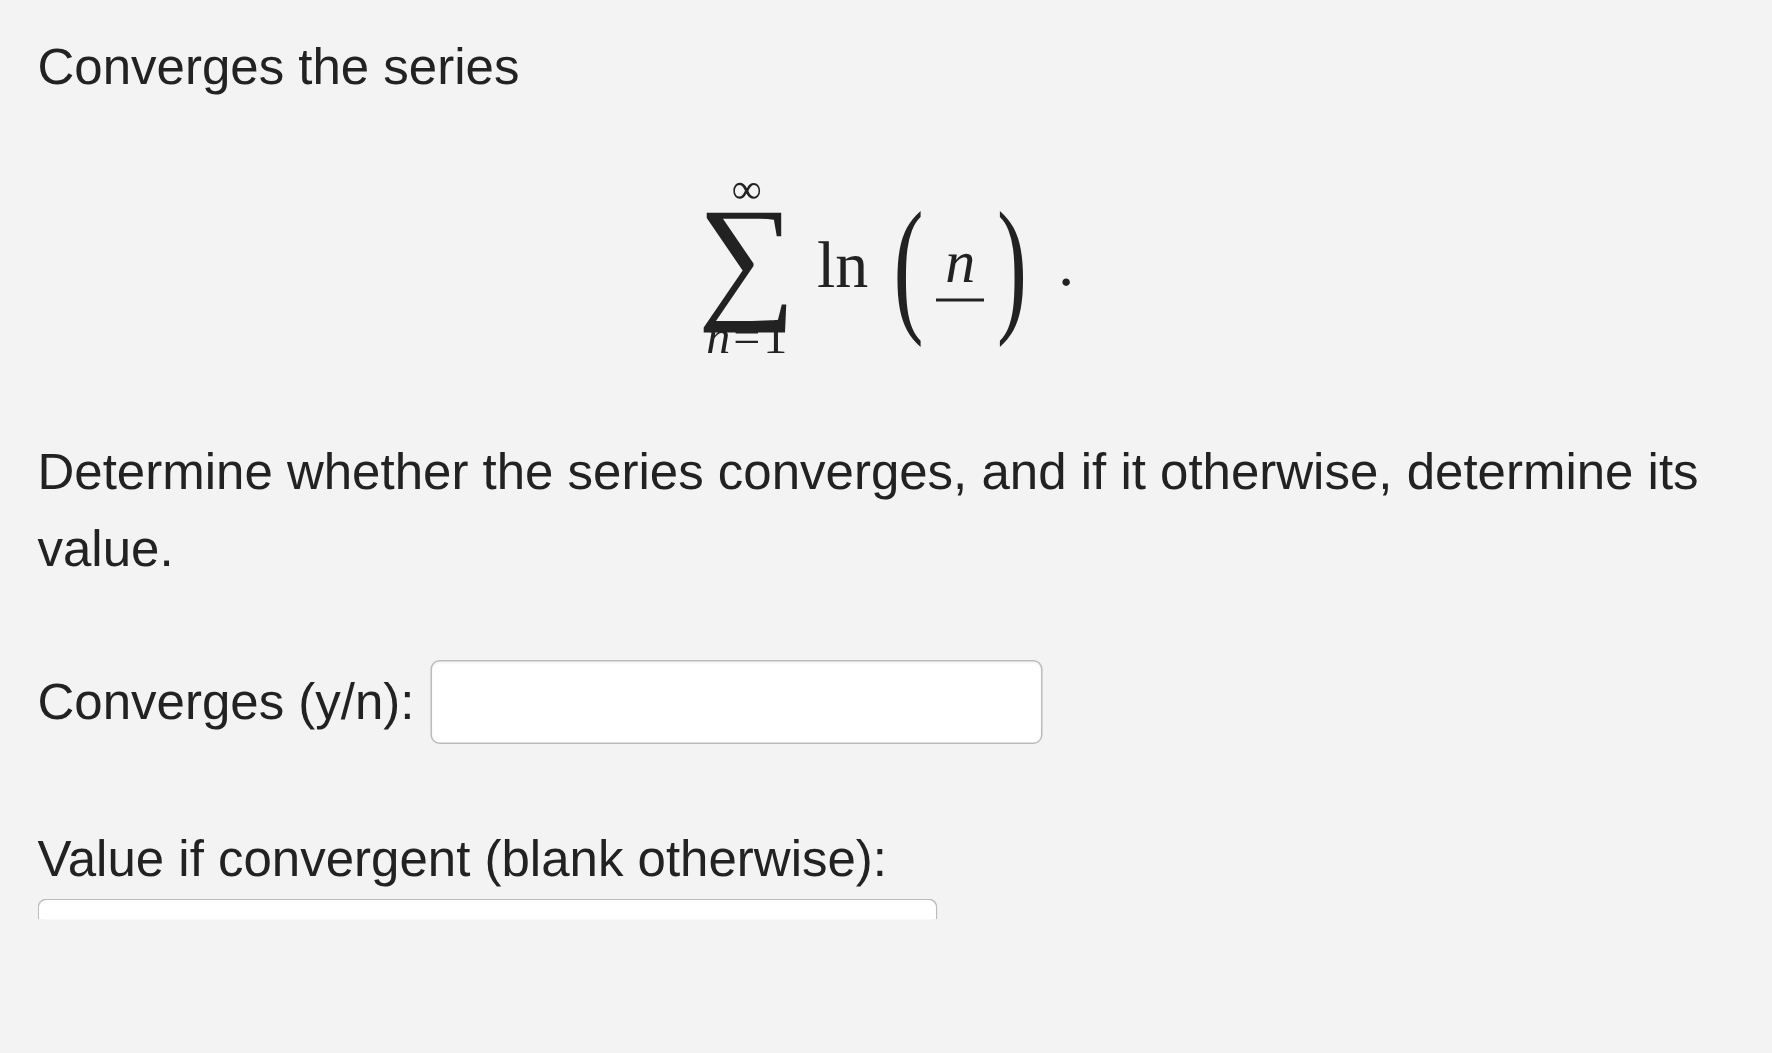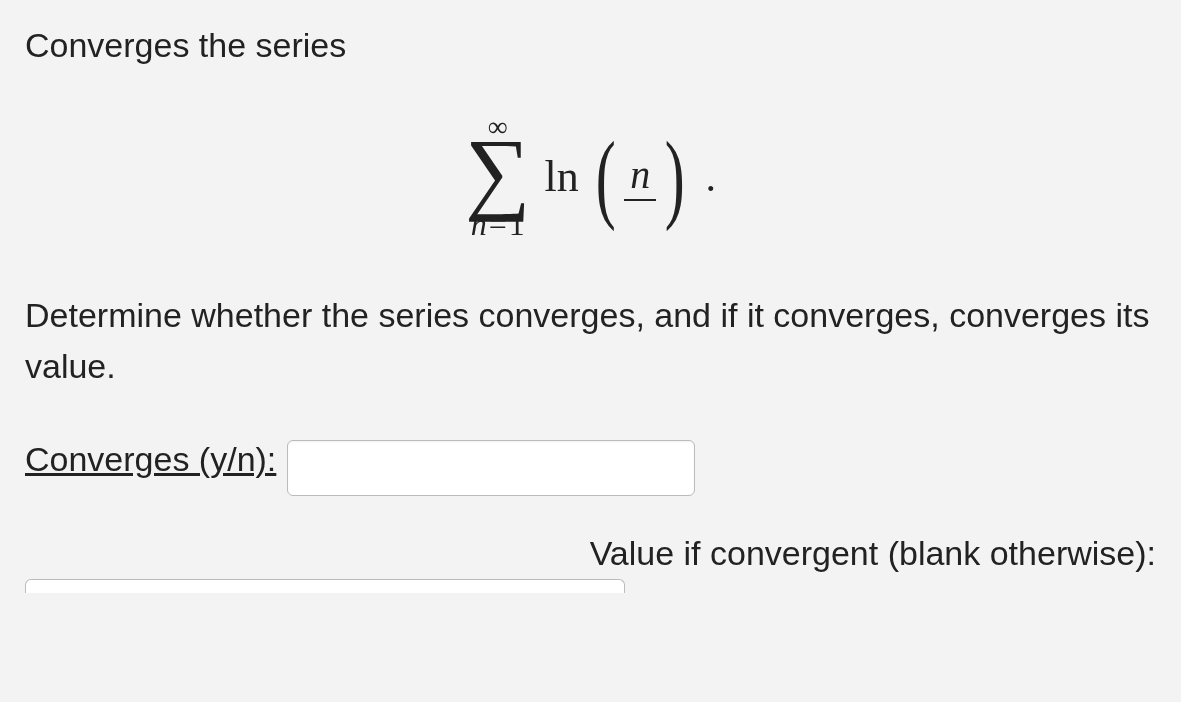--- a/index.html
+++ b/index.html
@@ -93,37 +93,35 @@
       font-style: normal;
       margin: 0 6px;
     }
     .period {
       font-size: 42px;
       margin-left: 6px;
     }
     .input-row {
       margin-top: 48px;
       display: flex;
-      align-items: flex-start;
+      align-items: center;
       gap: 11px;
-      text-decoration: underline;
     }
     .text-input {
       border: 1px solid #bbb;
       border-radius: 6px;
       background: #fff;
       height: 56px;
       width: 408px;
       font-size: 28px;
       padding: 0 12px;
       box-shadow: inset 0 1px 2px rgba(0,0,0,0.05);
     }
     .second-input-row {
-      margin-top: 38px;
-      text-align: right;
+      margin-top: 58px;
     }
     .second-label {
       margin-bottom: 6px;
     }
     .input-partial {
       border: 1px solid #bbb;
       border-top-left-radius: 6px;
       border-top-right-radius: 6px;
       background: #fff;
       height: 14px;
@@ -149,21 +147,21 @@
     <span class="paren">(</span>
     <div class="frac">
       <div class="frac-num">n</div>
       <div class="frac-bar"></div>
     </div>
     <span class="paren">)</span>
     <span class="period">.</span>
   </div>
 </div>
 
-<div class="line">Determine whether the series converges, and if it converges, converges its value.</div>
+<div class="line">Determine whether the series converges, and if it otherwise, determine its value.</div>
 
 <div class="input-row">
   <span>Converges (y/n):</span>
   <input type="text" class="text-input" value="" style="">
 </div>
 
 <div class="second-input-row">
   <div class="second-label">Value if convergent (blank otherwise):</div>
   <div class="input-partial"></div>
 </div>

